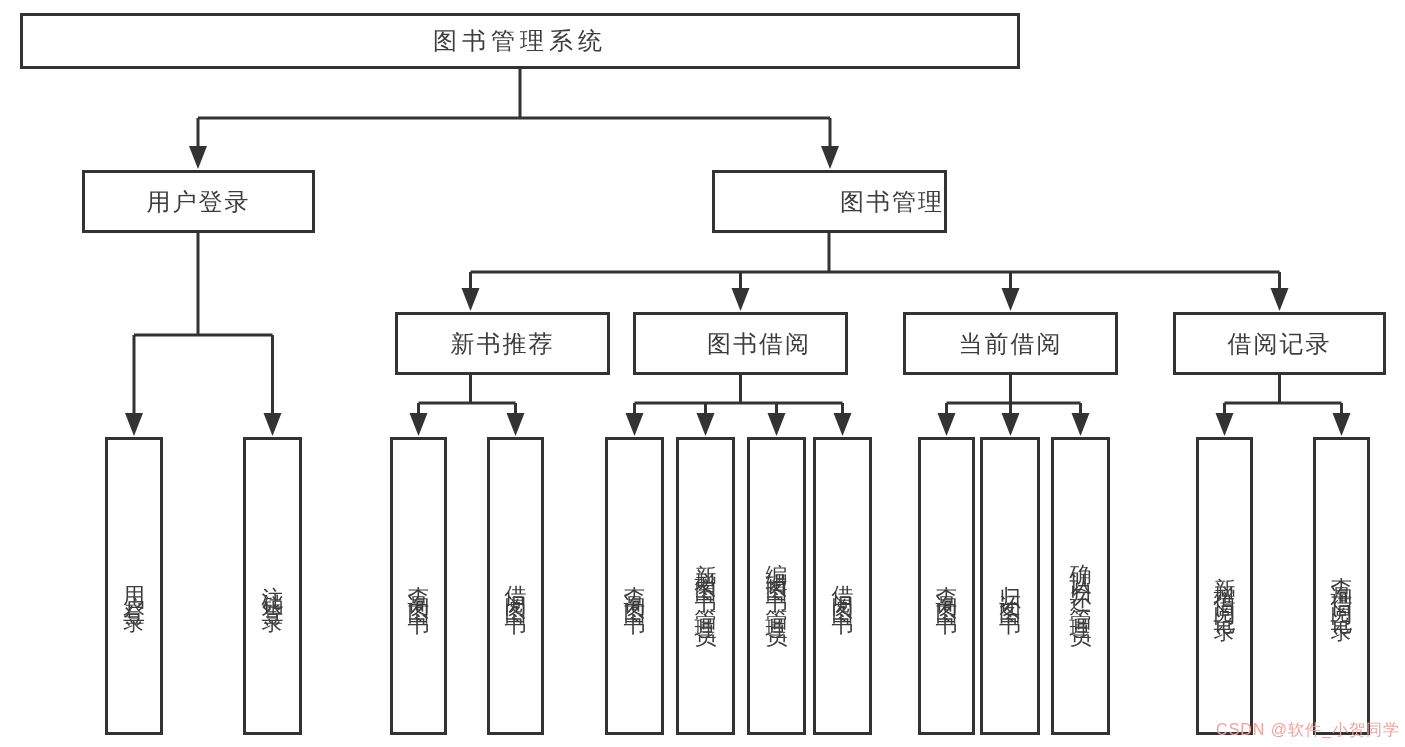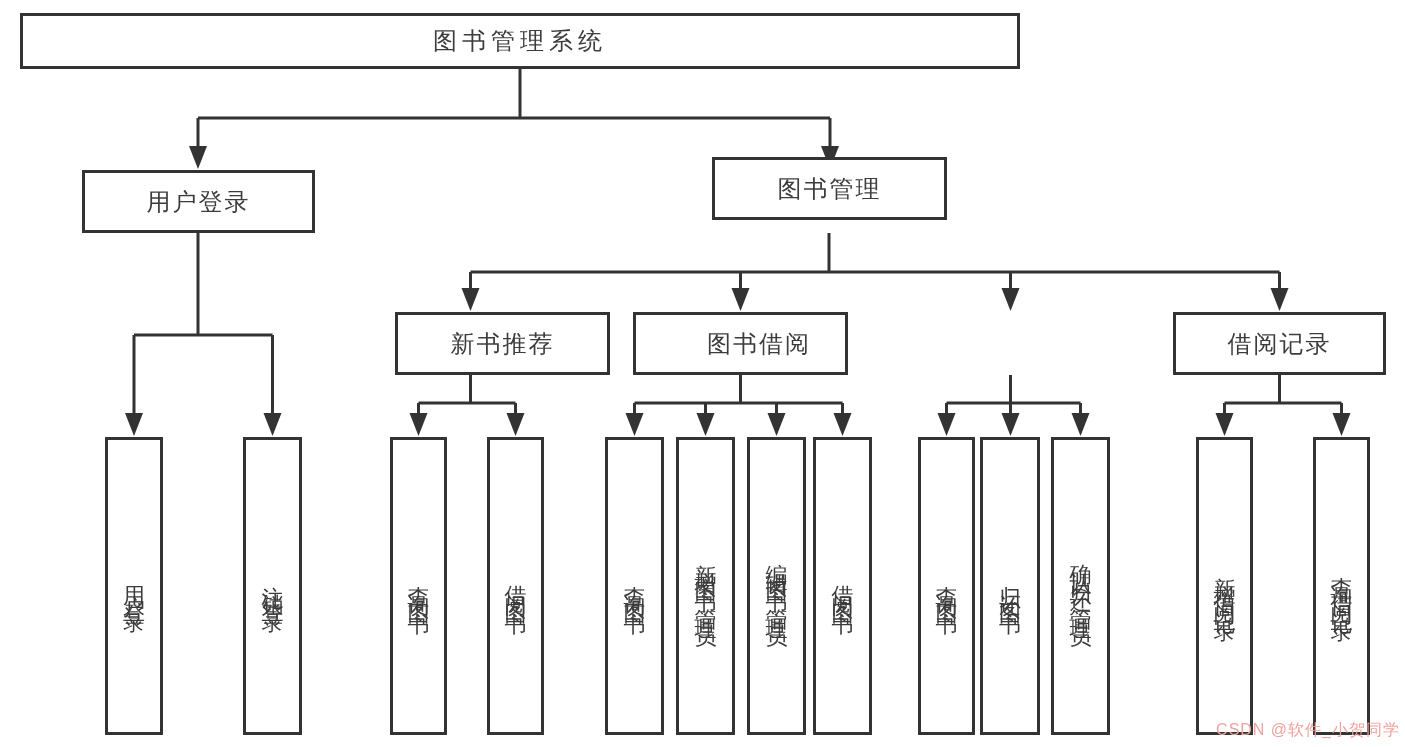--- a/index.html
+++ b/index.html
@@ -131,30 +131,33 @@
     </g>
   </svg>
 
   <div class="node h root" style="left:20px; top:13px; width:1000px; height:56px;">
     <span>图书管理系统</span>
   </div>
 
   <div class="node h" style="left:82px; top:170px; width:233px; height:63px;">
     <span>用户登录</span>
   </div>
-  <div class="node h" style="left:712px; top:157px; width:235px; height:63px;">
+  <div class="node h" style="left:712px; top:170px; width:235px; height:63px;justify-content:flex-end;">
     <span>图书管理</span>
   </div>
 
   <div class="node h" style="left:363px; top:312px; width:215px; height:63px;margin-left:32px;">
     <span>新书推荐</span>
   </div>
   <div class="node h" style="left:633px; top:312px; width:215px; height:63px;padding-left:37px;">
     <span>图书借阅</span>
   </div>
+  <div class="node h" style="left:903px; top:312px; width:215px; height:63px;">
+    <span>当前借阅</span>
+  </div>
   <div class="node h" style="left:1173px; top:312px; width:213px; height:63px;">
     <span>借阅记录</span>
   </div>
 
   <div class="node v" style="left:105px; top:437px; width:58px; height:298px;">
     <span>用户登录</span>
   </div>
   <div class="node v" style="left:243px; top:437px; width:59px; height:298px;">
     <span>注销登录</span>
   </div>

